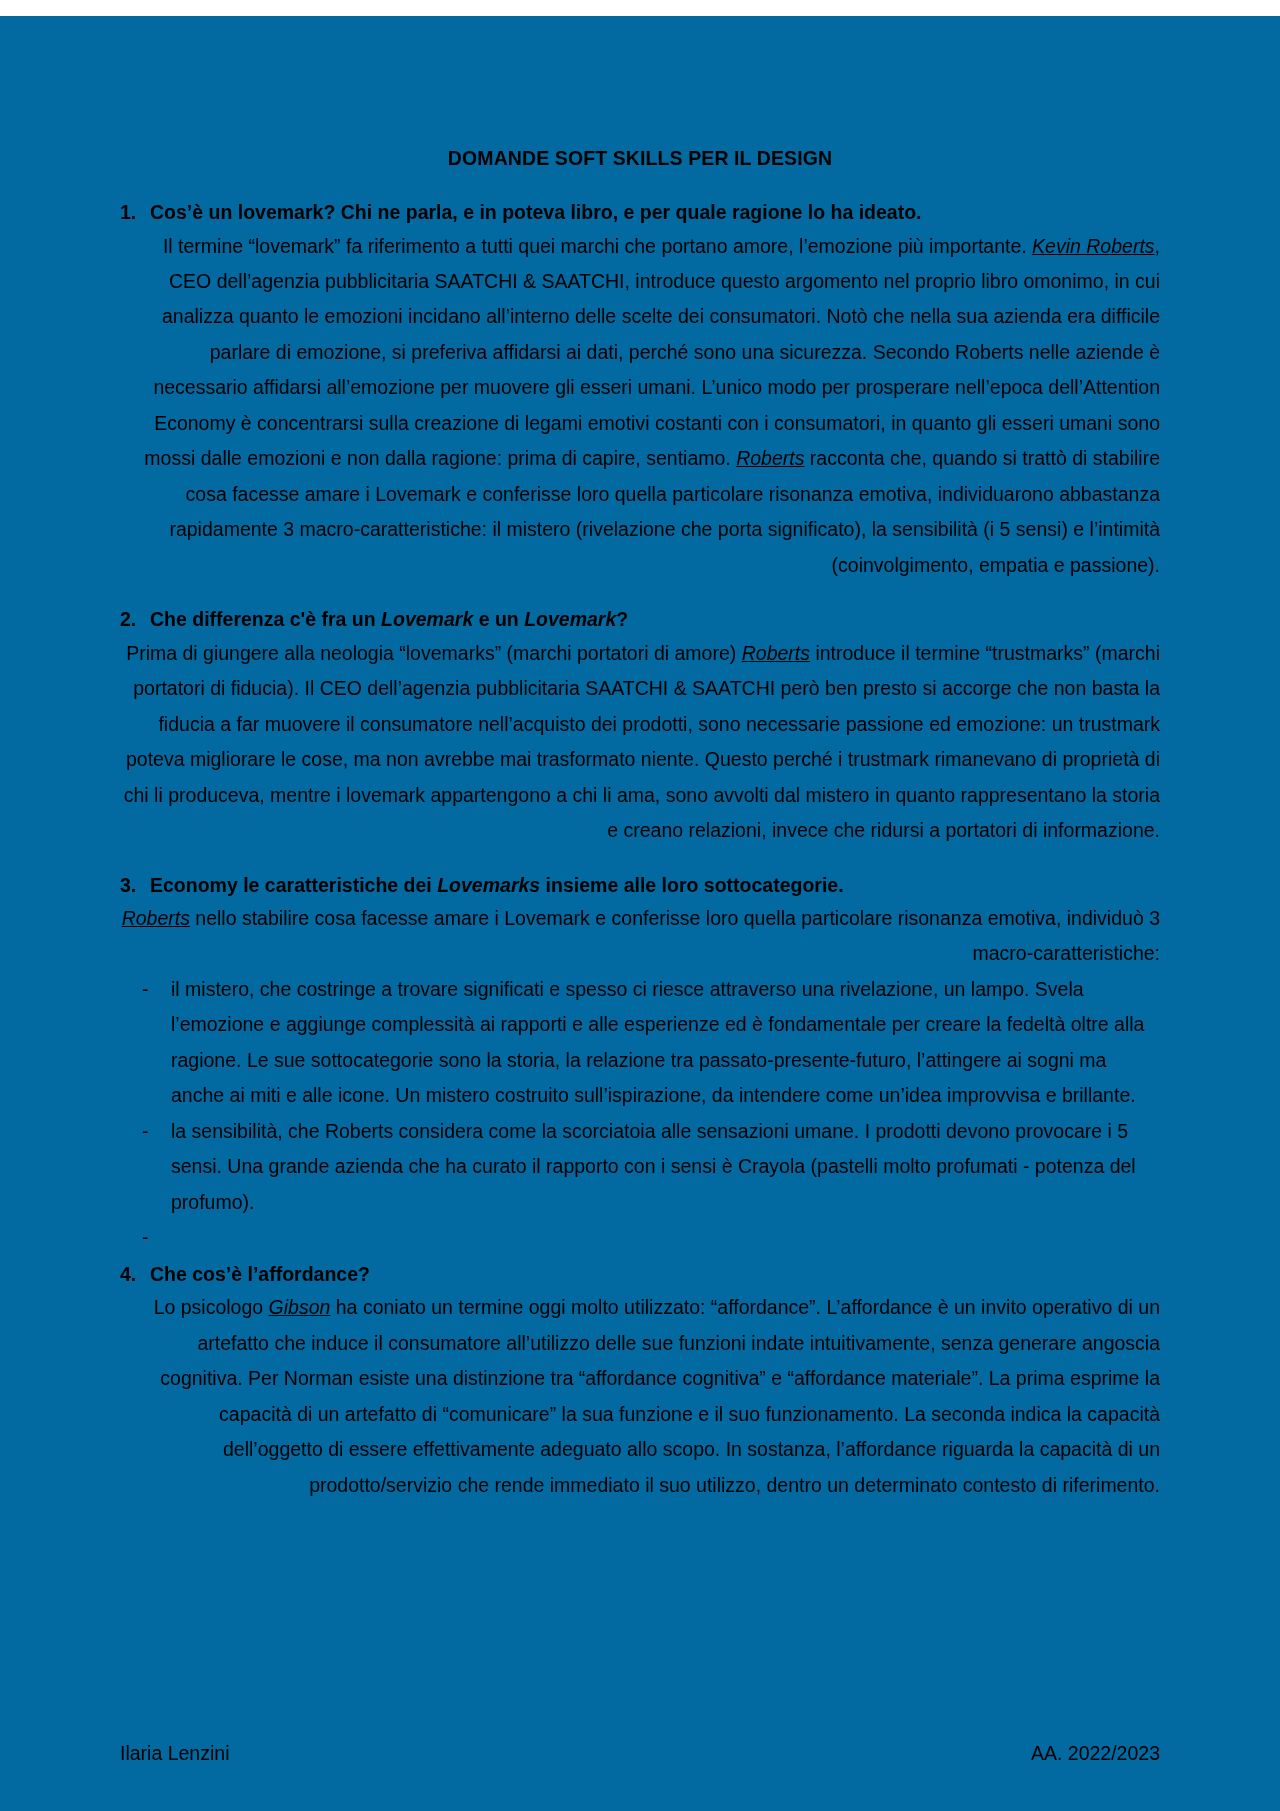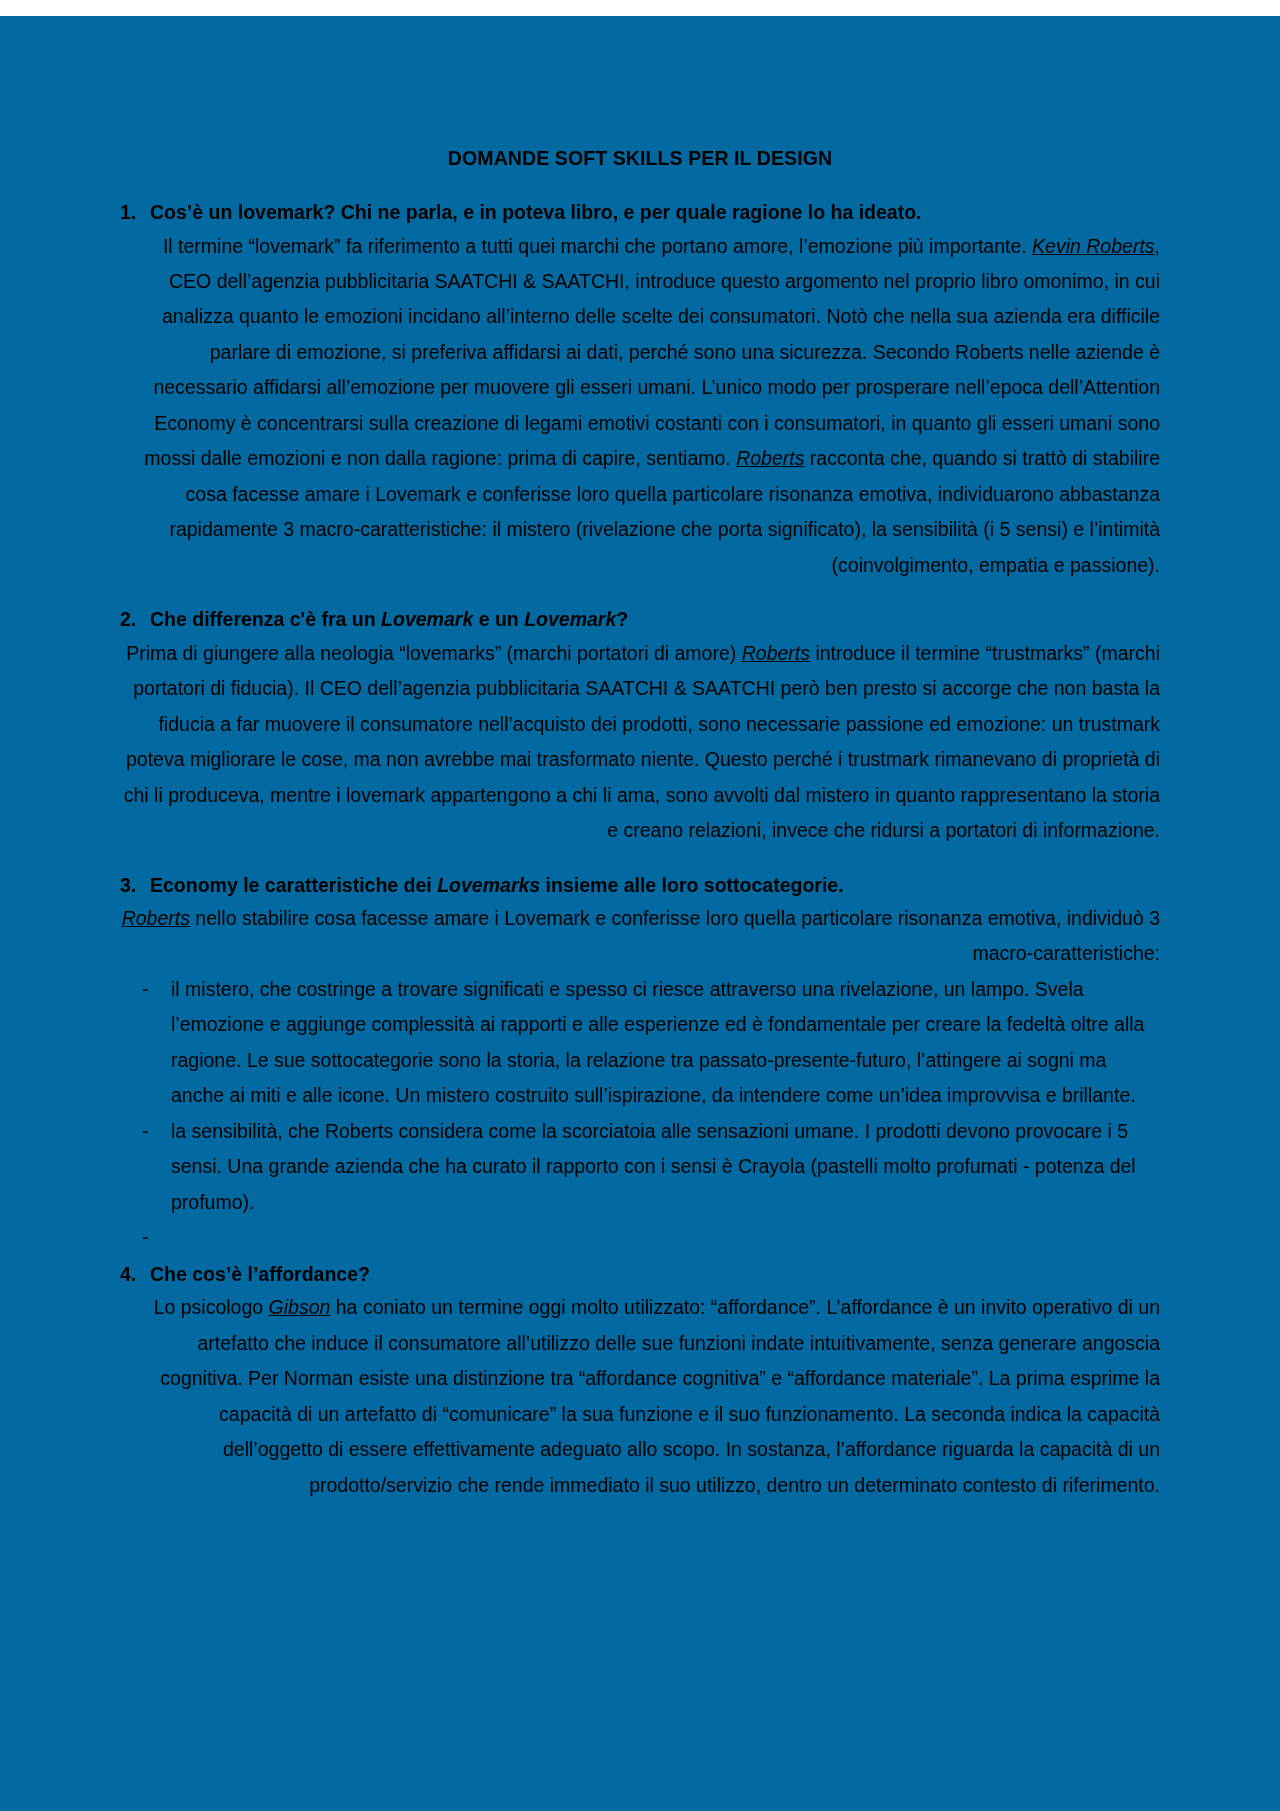--- a/index.html
+++ b/index.html
@@ -134,14 +134,18 @@
   <div class="spacer-lg"></div>
 
   <section class="qblock">
     <div class="q-heading">
       <span class="q-num">4.</span>
       <span class="q-htext">Che cos’è l’affordance?</span>
     </div>
     <p class="para"><span>Lo psicologo </span><u>Gibson</u><span> ha coniato un termine oggi molto utilizzato: “affordance”. L’affordance è un invito operativo di un artefatto che induce il consumatore all’utilizzo delle sue funzioni indate intuitivamente, senza generare angoscia cognitiva. Per Norman esiste una distinzione tra “affordance cognitiva” e “affordance materiale”. La prima esprime la capacità di un artefatto di “comunicare” la sua funzione e il suo funzionamento. La seconda indica la capacità dell’oggetto di essere effettivamente adeguato allo scopo. In sostanza, l’affordance riguarda la capacità di un prodotto/servizio che rende immediato il suo utilizzo, dentro un determinato contesto di riferimento.</span></p>
   </section>
 
+  <div class="footer">
+    <span>Ilaria Lenzini</span>
+    <span>AA. 2022/2023</span>
+  </div>
 
 </div>
 
 </body></html>

